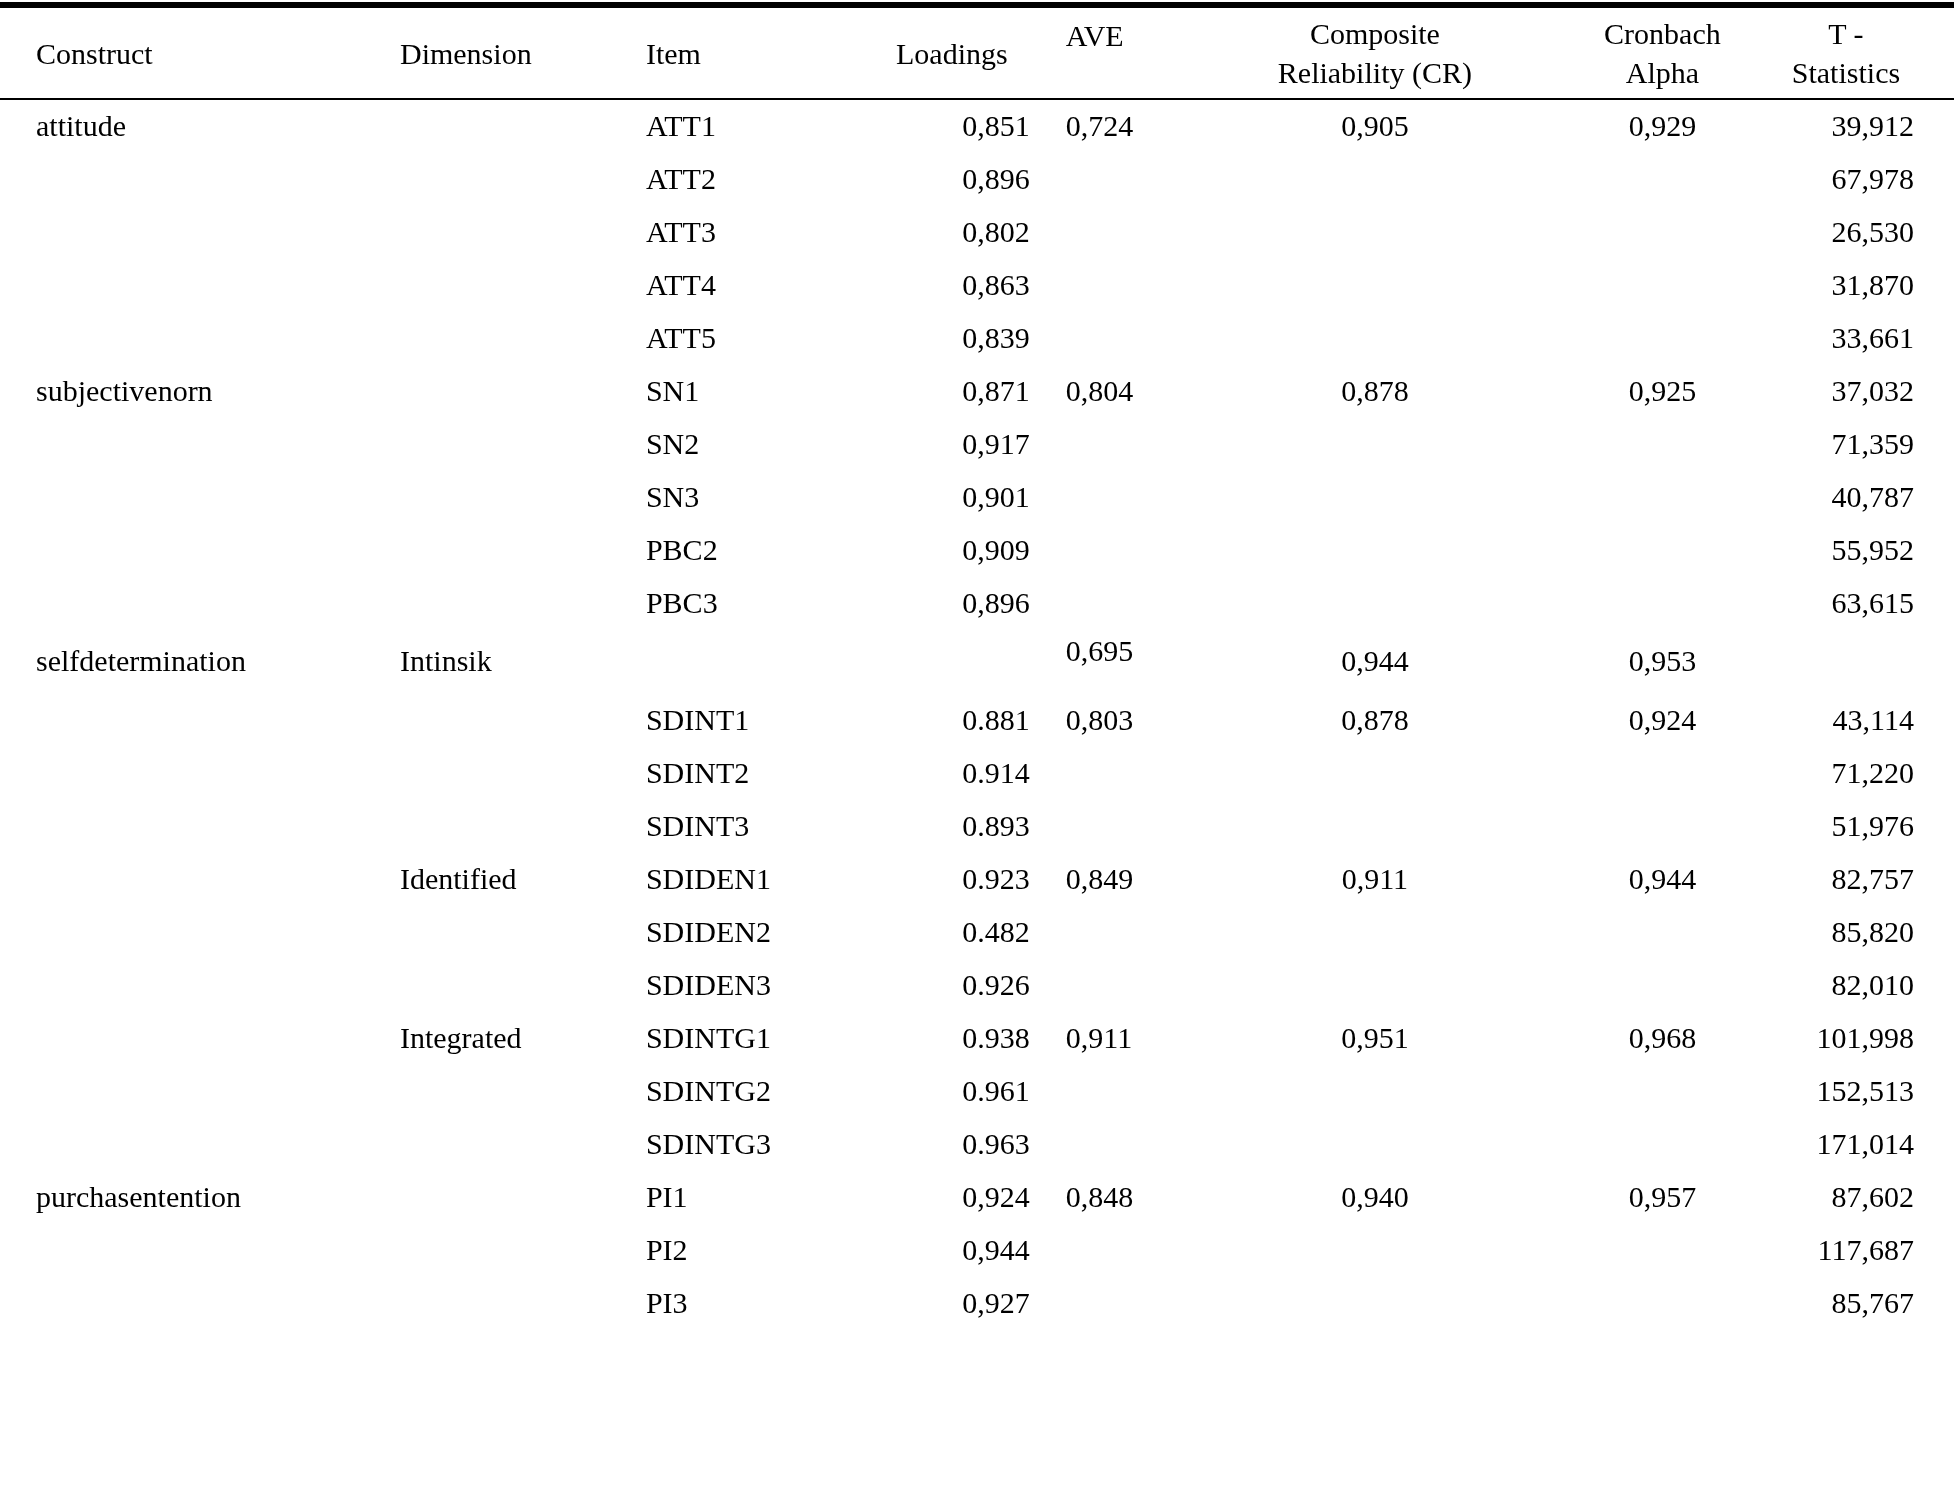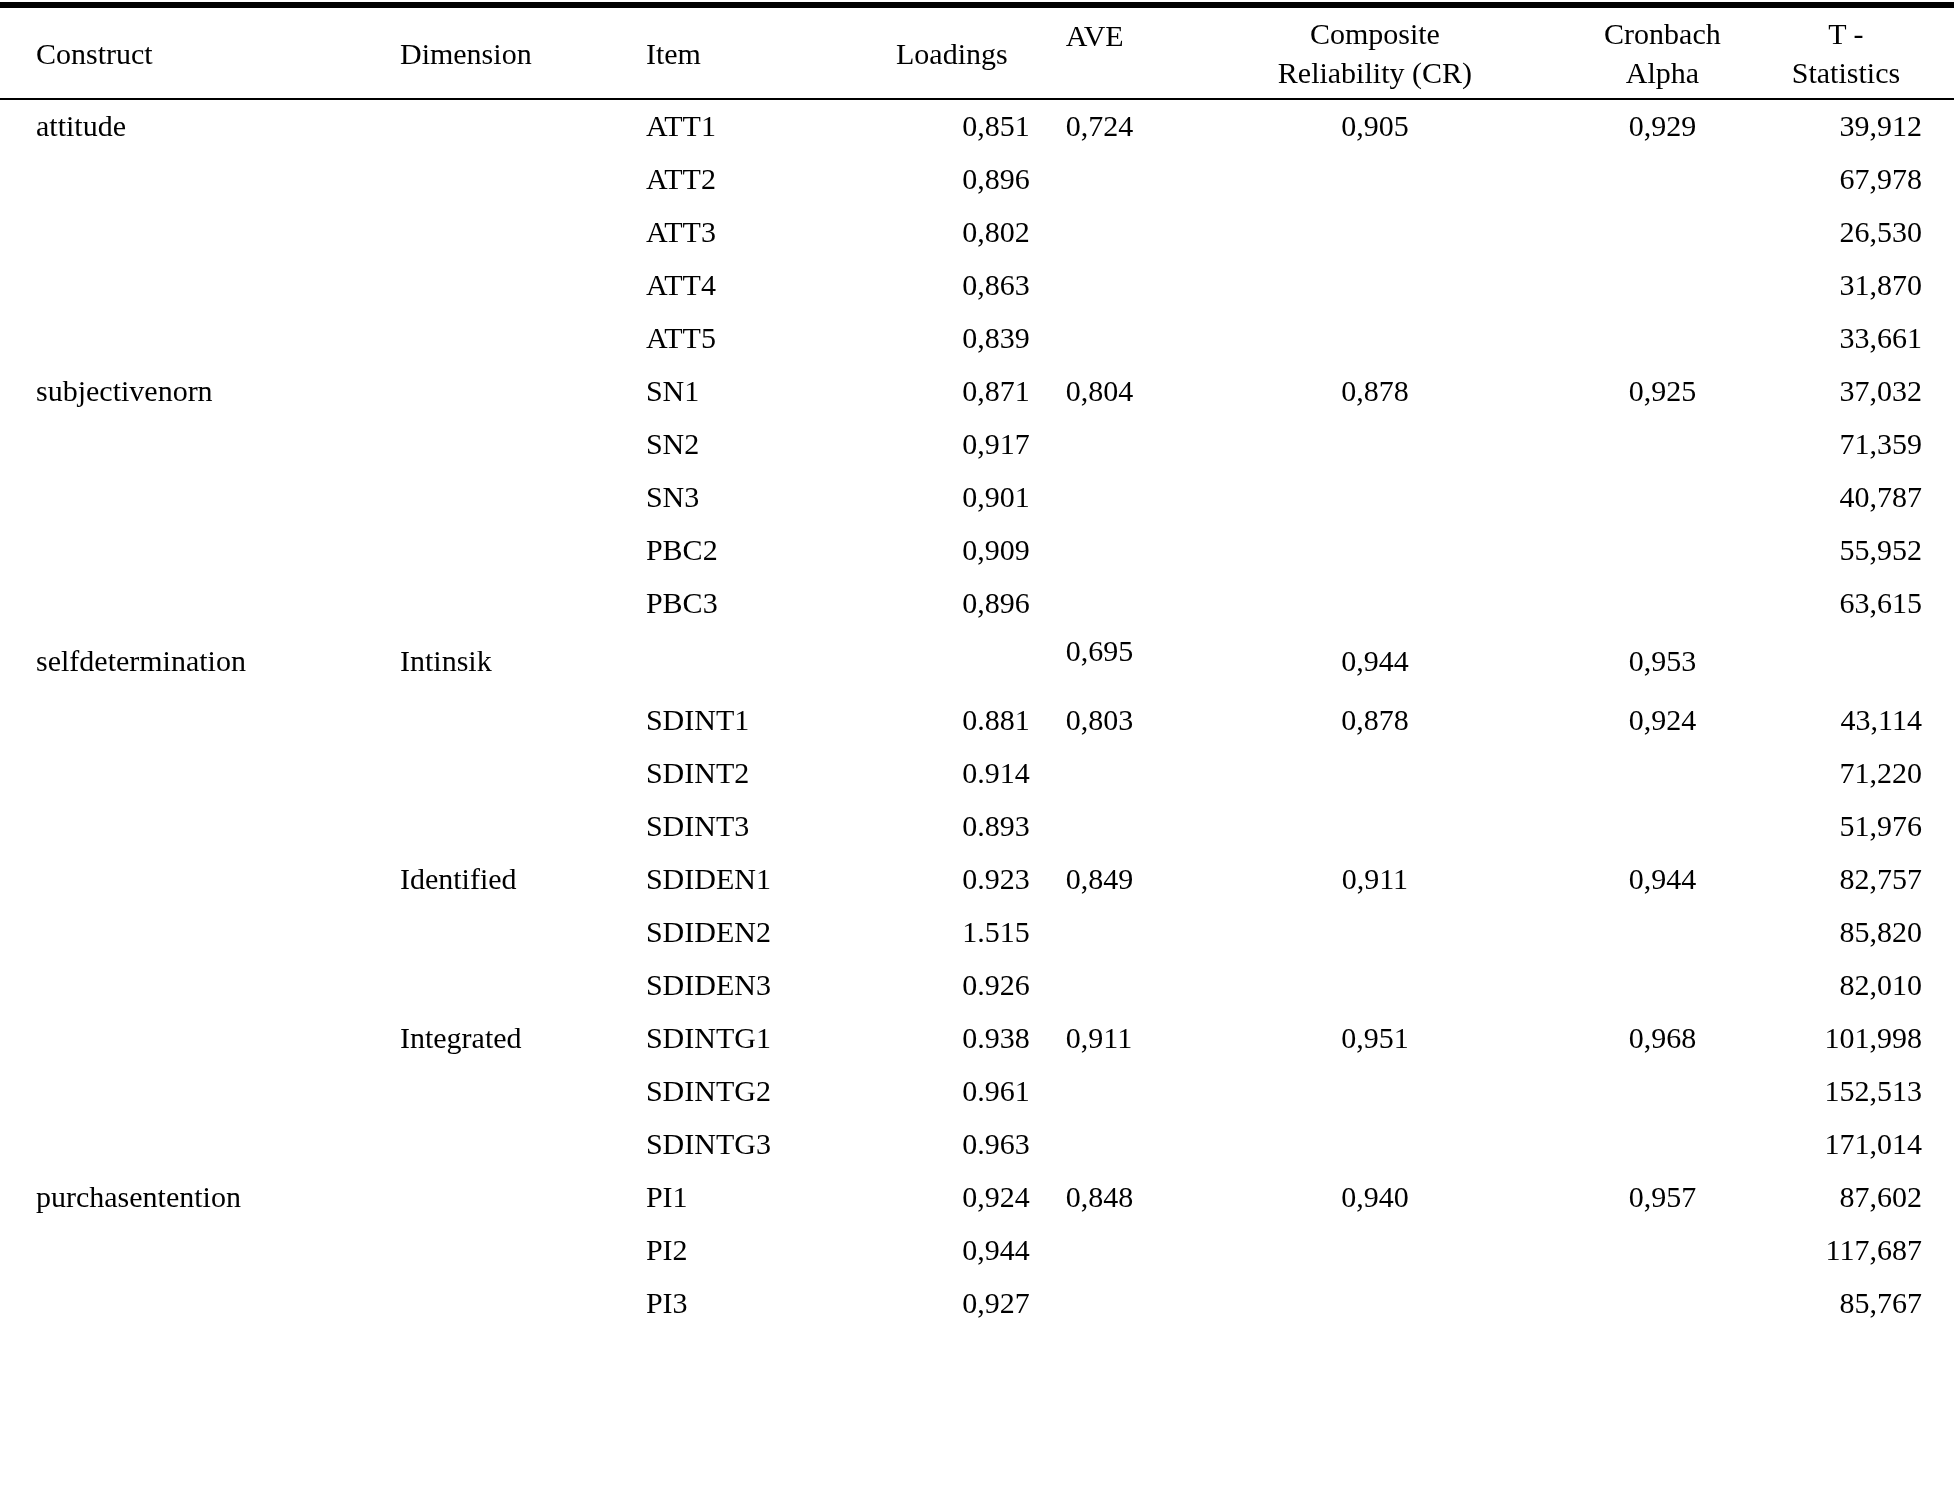--- a/index.html
+++ b/index.html
@@ -49,21 +49,21 @@
   .th-construct, .td-construct { text-align: left; padding-left: 36px; }
   .th-dimension, .td-dimension { text-align: left; padding-left: 8px; }
   .th-item,      .td-item      { text-align: left; padding-left: 6px; }
   .th-loadings                 { text-align: center; }
   .td-loadings                 { text-align: right; padding-right: 12px; }
   .th-ave, .td-ave             { text-align: left; padding-left: 24px; }
   .th-ave                      { vertical-align: top; padding-top: 8px; }
   .th-cr,  .td-cr              { text-align: center; }
   .th-alpha, .td-alpha         { text-align: center; }
   .th-tstat                    { text-align: center; padding-right: 22px; }
-  .td-tstat                    { text-align: right; padding-right: 32px; }
+  .td-tstat                    { text-align: right; padding-right: 40px; }
   
   td.ave-top { vertical-align: top; padding-top: 4px; }
 </style>
 </head>
 <body>
 
 <div class="page">
   <table class="measurement">
     <colgroup>
       <col style="width:20.06%">
@@ -238,21 +238,21 @@
           <td class="td-loadings">0.923</td>
           <td class="td-ave">0,849</td>
           <td class="td-cr">0,911</td>
           <td class="td-alpha">0,944</td>
           <td class="td-tstat">82,757</td>
         </tr>
         <tr>
           <td class="td-construct"></td>
           <td class="td-dimension"></td>
           <td class="td-item">SDIDEN2</td>
-          <td class="td-loadings">1.515</td>
+          <td class="td-loadings">0.482</td>
           <td class="td-ave"></td>
           <td class="td-cr"></td>
           <td class="td-alpha"></td>
           <td class="td-tstat">85,820</td>
         </tr>
         <tr>
           <td class="td-construct"></td>
           <td class="td-dimension"></td>
           <td class="td-item">SDIDEN3</td>
           <td class="td-loadings">0.926</td>

